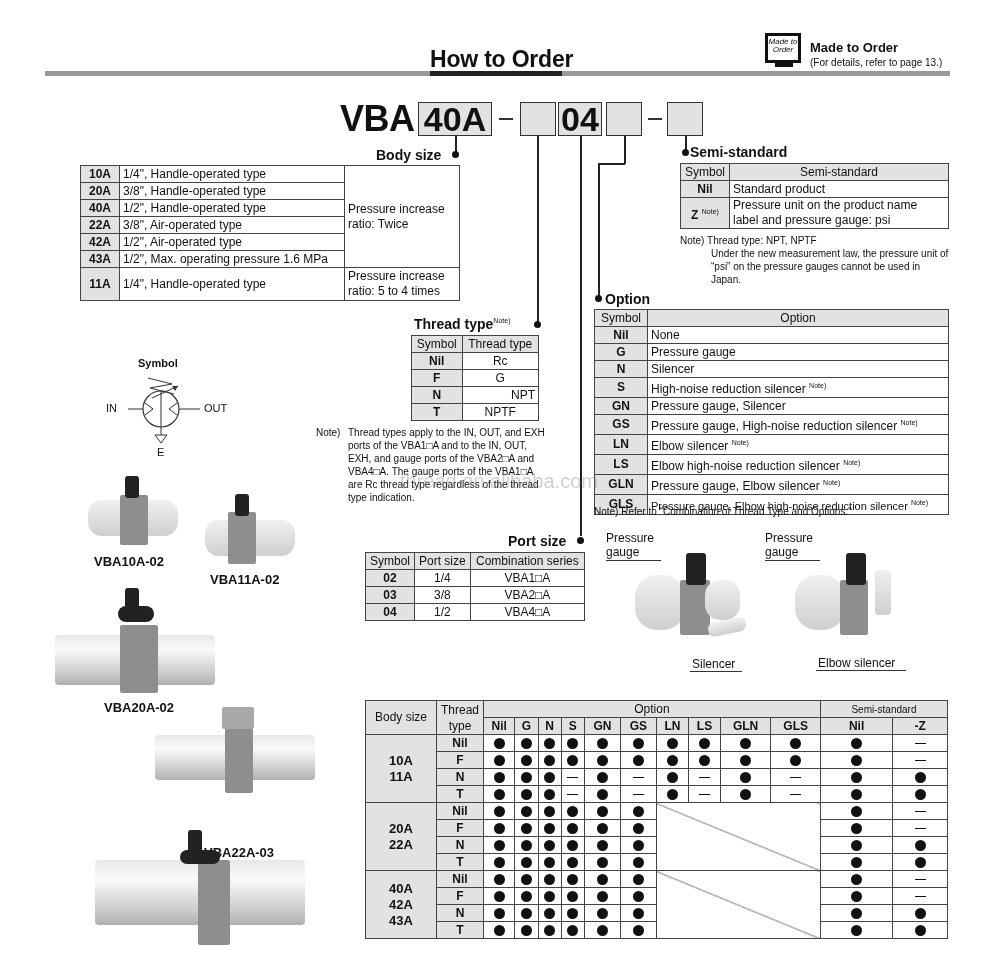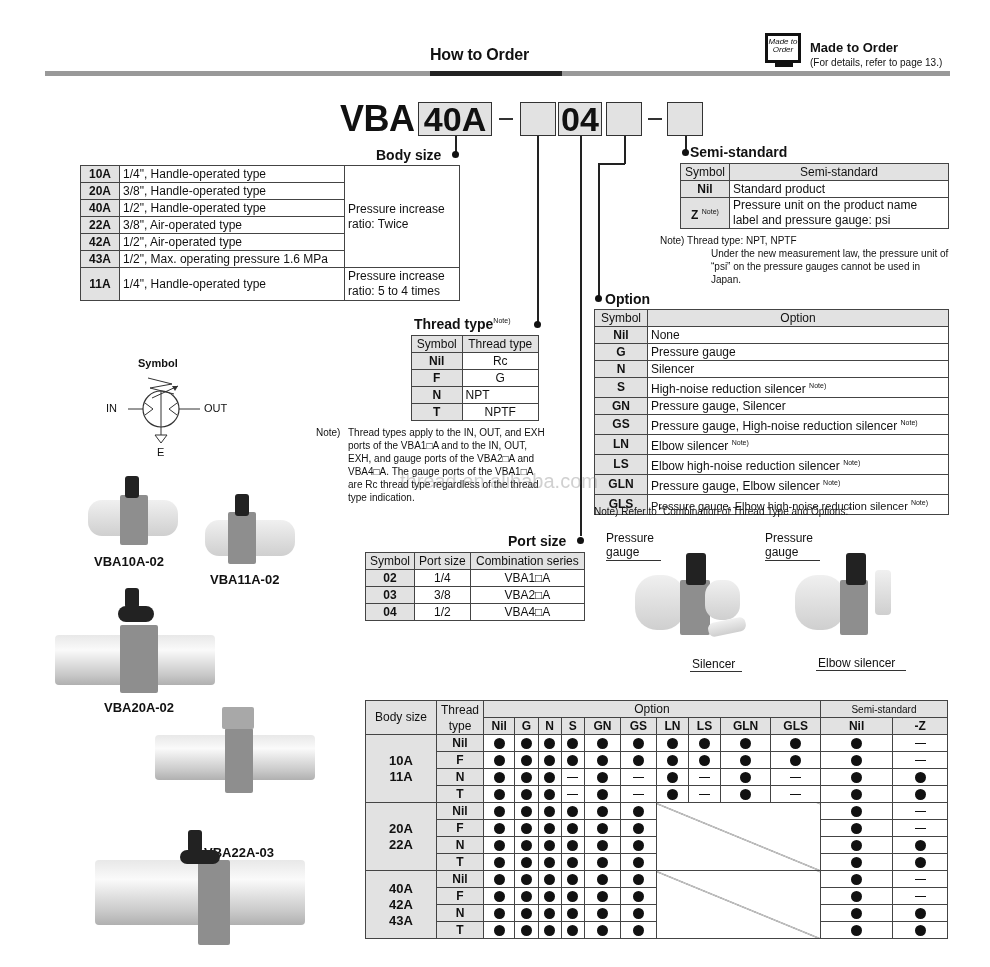--- a/index.html
+++ b/index.html
@@ -1,18 +1,18 @@
 <!DOCTYPE html>
 <html><head>
 <meta charset="utf-8">
 <style>
   html, body { margin:0; padding:0; background:#fff; }
   body { width:990px; height:967px; position:relative; overflow:hidden; font-family:"Liberation Sans", sans-serif; color:#111; }
   .abs { position:absolute; }
-  .hdr-title { left:430px; top:46px; font-size:16px; font-weight:bold; letter-spacing:-0.2px;text-align:center; }
+  .hdr-title { left:430px; top:46px; font-size:23px; font-weight:bold; letter-spacing:-0.2px;text-align:center; }
   .hdr-rule { left:45px; top:71px; width:905px; height:5px; background:#999; }
   .hdr-rule-dark { left:430px; top:71px; width:132px; height:5px; background:#222; }
   .mto-icon { left:765px; top:33px; width:36px; height:30px; border:3px solid #111; background:#fff; box-sizing:border-box; font-size:8px; line-height:8px; text-align:center; font-style:italic; padding-top:2px; }
   .mto-stand { left:775px; top:63px; width:18px; height:4px; background:#111; }
   .mto-title { left:810px; top:40px; font-size:13px; font-weight:bold; }
   .mto-sub { left:810px; top:57px; font-size:10px; }
 
   .pn-prefix { left:340px; top:98px; font-size:36px; font-weight:bold; letter-spacing:-0.5px; }
   .pn-box { top:102px; height:34px; border:1px solid #333; background:#e2e2e2; box-sizing:border-box; font-size:34px; font-weight:bold; line-height:32px; text-align:center; }
   .pn-dash { top:118px; width:14px; height:2px; background:#333; }
@@ -119,21 +119,21 @@
   <tr>
     <td class="gcell bsym">Nil</td>
     <td>Standard product</td>
   </tr>
   <tr>
     <td class="gcell bsym" style="height:30px;"><span>Z</span> <span class="note-sup">Note)</span></td>
     <td>Pressure unit on the product name label and pressure gauge: psi</td>
   </tr>
 </tbody>
   </table>
-<div class="abs note" style="left:660px;top:234px;">Note) Thread type: NPT, NPTF</div>
+<div class="abs note" style="left:680px;top:234px;">Note) Thread type: NPT, NPTF</div>
 <div class="abs note" style="left:711px;top:247px;width:240px;">Under the new measurement law, the pressure unit of “psi” on the pressure gauges cannot be used in Japan.</div>
 
 <div class="abs sec-title" style="left:605px;top:291px;">Option</div>
 <table class="abs" style="left:594px;top:309px;width:355px;">
   <tbody>
       <tr class="gcell">
     <td style="width:46px;text-align:center;">Symbol</td>
     <td style="text-align:center;">Option</td>
   </tr>
   <tr>
@@ -190,21 +190,21 @@
   <tr>
         <td class="gcell bsym">Nil</td>
         <td style="text-align:center;">Rc</td>
       </tr>
   <tr>
         <td class="gcell bsym">F</td>
         <td style="text-align:center;">G</td>
       </tr>
   <tr>
         <td class="gcell bsym">N</td>
-        <td style="text-align:left;margin-top:8px;">NPT</td>
+        <td style="text-align:right;margin-top:8px;">NPT</td>
       </tr>
   <tr>
         <td class="gcell bsym">T</td>
         <td style="text-align:center;">NPTF</td>
       </tr>
 </tbody>
   </table>
 <div class="abs note" style="left:316px;top:426px;">Note)</div>
 <div class="abs note" style="left:348px;top:426px;width:200px;">Thread types apply to the IN, OUT, and EXH ports of the VBA1□A and to the IN, OUT, EXH, and gauge ports of the VBA2□A and VBA4□A. The gauge ports of the VBA1□A are Rc thread type regardless of the thread type indication.</div>
 

